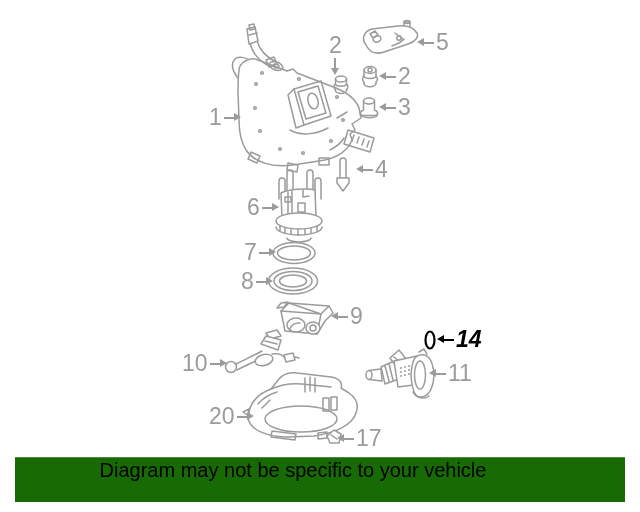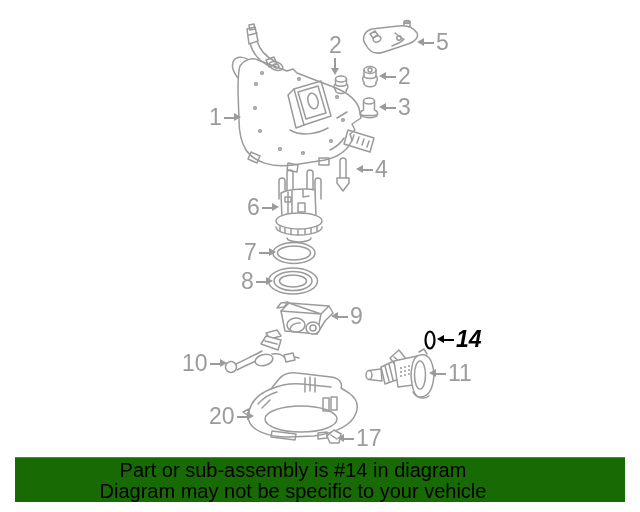--- a/index.html
+++ b/index.html
@@ -289,17 +289,16 @@
     <span class="arrow-left"></span>
     <span class="num">11</span>
   </div>
 
   <div class="callout highlight" style="left:437px;top:328px">
     <span class="arrow-left"></span>
     <span class="num">14</span>
   </div>
 
   <div id="banner">
-    <div>Part or sub-assembly is #14 in diagram</div>
     <div>Diagram may not be specific to your vehicle</div>
   </div>
 
 </div>
 
 </body></html>

